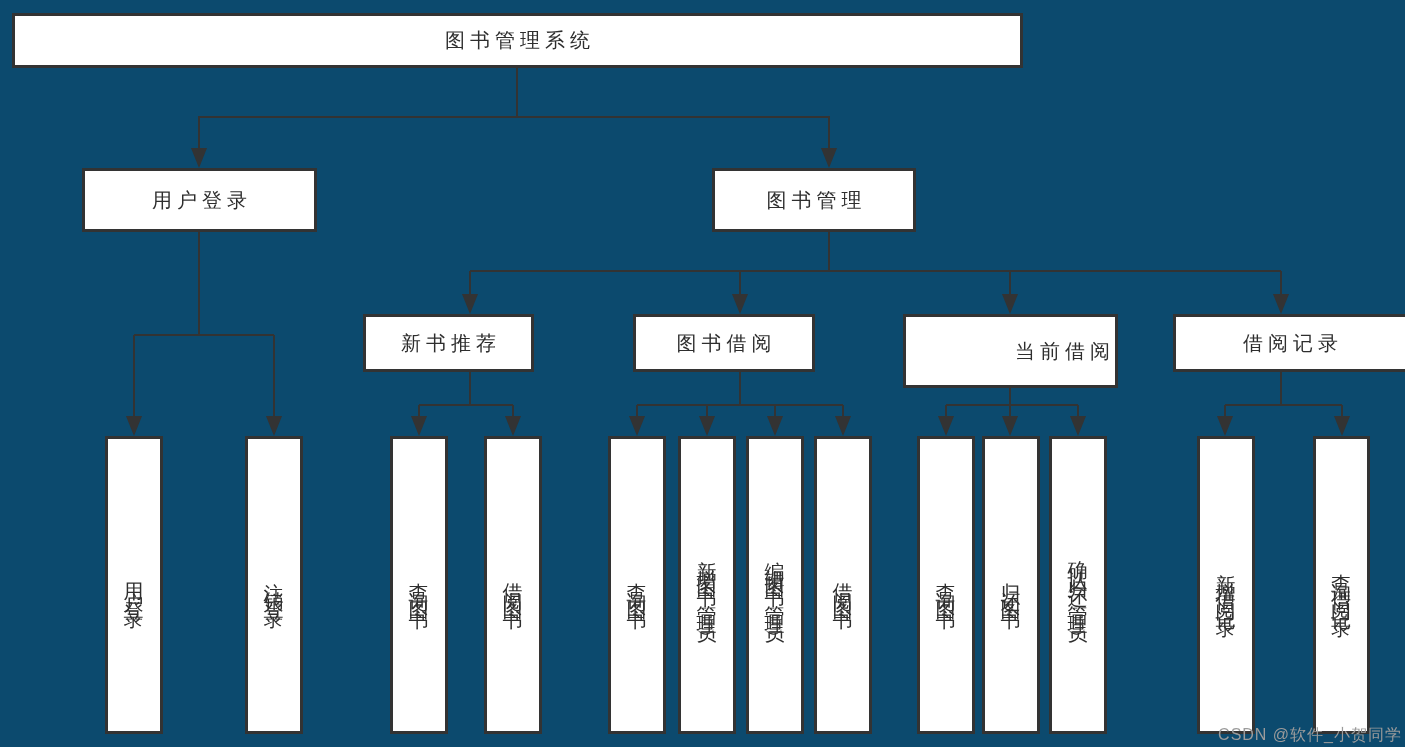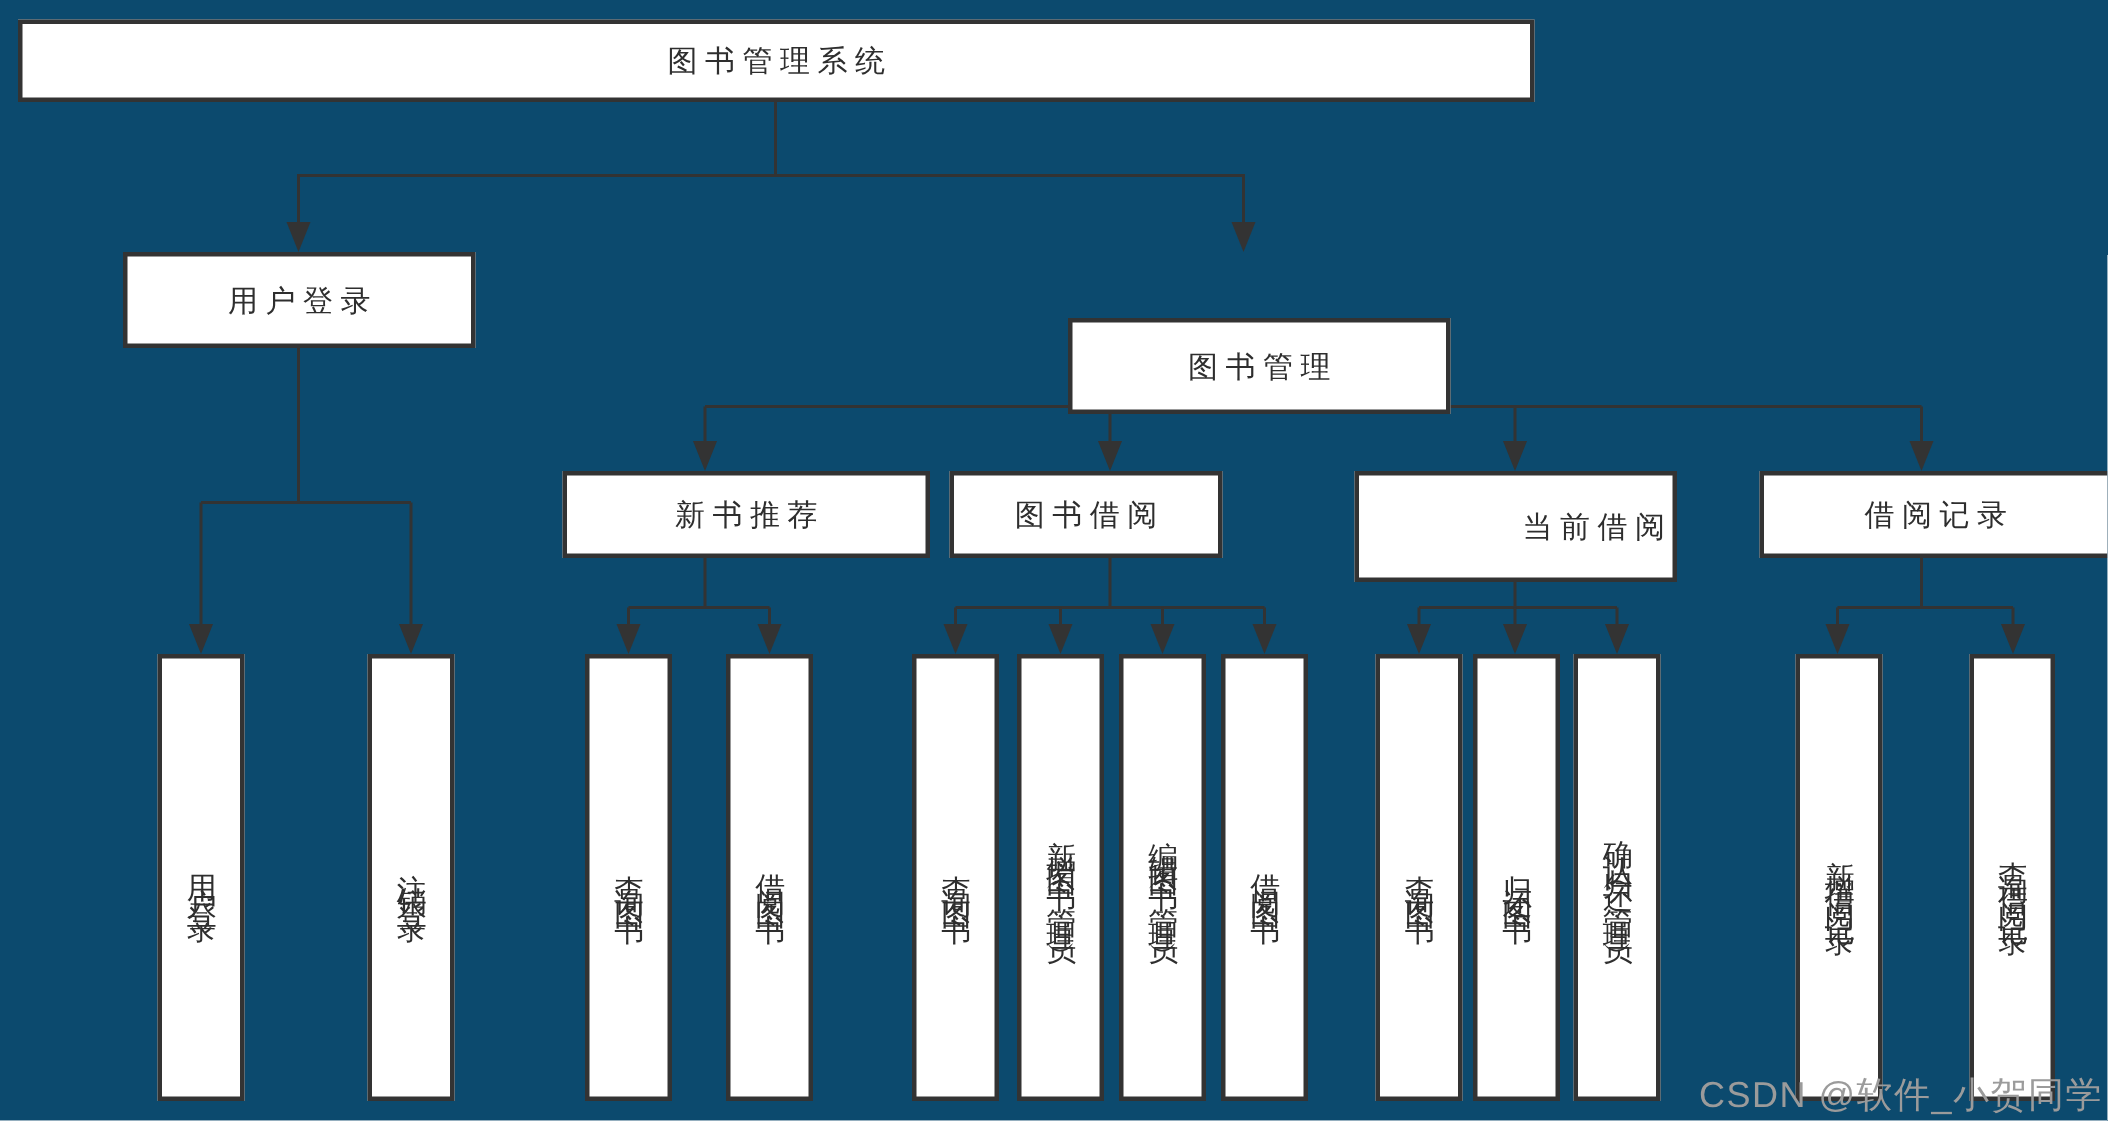--- a/index.html
+++ b/index.html
@@ -44,21 +44,21 @@
     text-orientation: mixed;
     font-size: 20px;
     letter-spacing: 9px;
     line-height: 1;
     white-space: nowrap;
   }
   .watermark {
     position: absolute;
     right: 3px;
     bottom: 1px;
-    font-size: 24px;
+    font-size: 16px;
     color: #9b9b9b;
     letter-spacing: 1px;
     z-index: 5;
     white-space: nowrap;
   }
 </style>
 </head>
 <body>
 
 <div class="canvas">
@@ -101,25 +101,25 @@
     </g>
   </svg>
 
   <div class="box" style="left:12px; top:13px; width:1011px; height:55px;">
     <span class="h-label">图书管理系统</span>
   </div>
 
   <div class="box" style="left:82px; top:168px; width:235px; height:64px;">
     <span class="h-label">用户登录</span>
   </div>
-  <div class="box" style="left:712px; top:168px; width:255px; height:64px;margin-top:44px;">
+  <div class="box" style="left:712px; top:168px; width:204px; height:64px;">
     <span class="h-label">图书管理</span>
   </div>
 
-  <div class="box" style="left:375px; top:314px; width:245px; height:58px;align-items:center;">
+  <div class="box" style="left:363px; top:314px; width:171px; height:58px;align-items:center;">
     <span class="h-label">新书推荐</span>
   </div>
   <div class="box" style="left:633px; top:314px; width:182px; height:58px;">
     <span class="h-label">图书借阅</span>
   </div>
   <div class="box" style="left:903px; top:314px; width:215px; height:74px;justify-content:flex-end;">
     <span class="h-label">当前借阅</span>
   </div>
   <div class="box" style="left:1173px; top:314px; width:235px; height:58px;">
     <span class="h-label">借阅记录</span>

